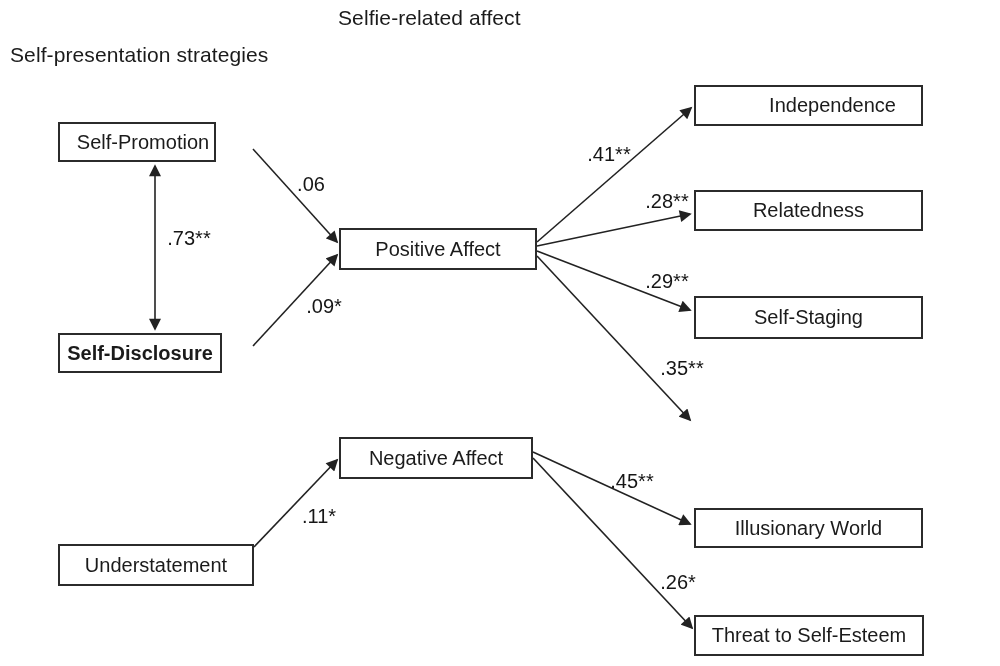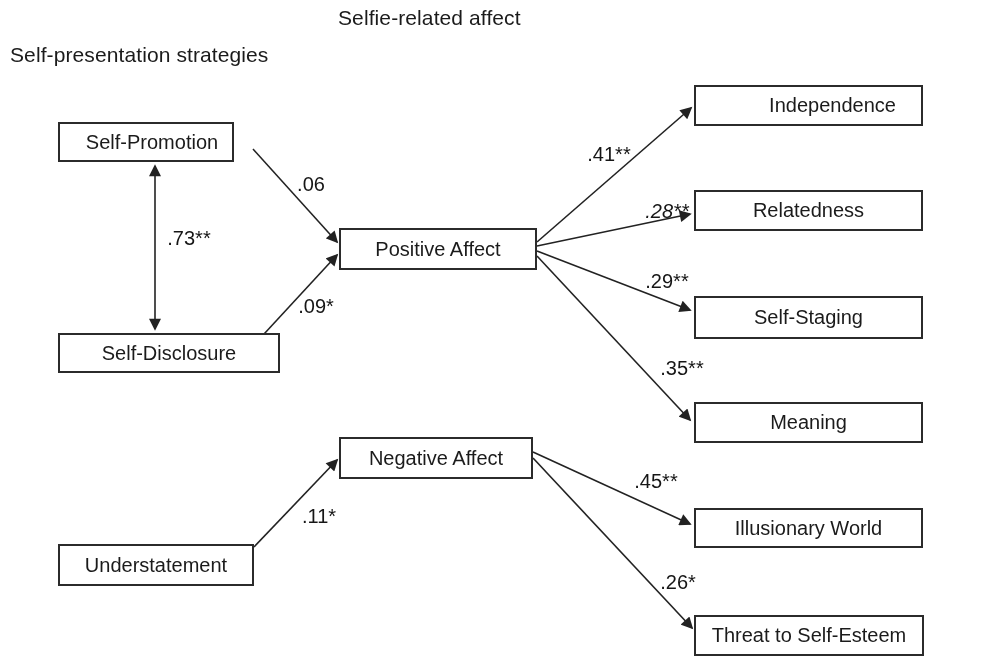--- a/index.html
+++ b/index.html
@@ -72,38 +72,37 @@
     <line x1="537" y1="251" x2="690" y2="310" marker-end="url(#arrow)"></line>
     <line x1="537" y1="256" x2="690" y2="420" marker-end="url(#arrow)"></line>
     <line x1="254" y1="547" x2="337" y2="460" marker-end="url(#arrow)"></line>
     <line x1="533" y1="452" x2="690" y2="524" marker-end="url(#arrow)"></line>
     <line x1="533" y1="458" x2="692" y2="628" marker-end="url(#arrow)"></line>
   </svg>
 
   <div class="col-header" style="left:10px; top:6px;margin-top:37px;">Self-presentation strategies</div>
   <div class="col-header" style="left:338px; top:6px;">Selfie-related affect</div>
 
-  <div class="node-box" style="left:58px; top:122px; width:176px; height:40px;padding-left:12px;">Self-Promotion</div>
-  <div class="node-box" style="left:58px; top:333px; width:222px; height:40px;">Self-Disclosure</div>
+  <div class="node-box" style="left:58px; top:122px; width:158px; height:40px;padding-left:12px;">Self-Promotion</div>
+  <div class="node-box" style="left:58px; top:333px; width:164px; height:40px;font-weight:bold;">Self-Disclosure</div>
   <div class="node-box" style="left:58px; top:544px; width:196px; height:42px;">Understatement</div>
 
   <div class="node-box" style="left:339px; top:228px; width:198px; height:42px;">Positive Affect</div>
   <div class="node-box" style="left:339px; top:437px; width:194px; height:42px;">Negative Affect</div>
 
   <div class="node-box" style="left:694px; top:85px; width:229px; height:41px;padding-left:48px;">Independence</div>
   <div class="node-box" style="left:694px; top:190px; width:229px; height:41px;">Relatedness</div>
   <div class="node-box" style="left:694px; top:296px; width:229px; height:43px;">Self-Staging</div>
-  <div class="node-box" style="left:694px; top:402px; width:229px; height:41px;">Meaning</div>
   <div class="node-box" style="left:694px; top:508px; width:229px; height:40px;">Illusionary World</div>
   <div class="node-box" style="left:694px; top:615px; width:230px; height:41px;">Threat to Self-Esteem</div>
 
   <div class="coef" style="left:311px; top:184px;">.06</div>
-  <div class="coef" style="left:316px; top:306px;text-align:right;">.09*</div>
+  <div class="coef" style="left:324px; top:306px;text-align:right;">.09*</div>
   <div class="coef" style="left:189px; top:238px;">.73**</div>
   <div class="coef" style="left:609px; top:154px;">.41**</div>
-  <div class="coef" style="left:667px; top:211px;font-style:italic;">.28**</div>
+  <div class="coef" style="left:667px; top:201px;">.28**</div>
   <div class="coef" style="left:667px; top:281px;">.29**</div>
   <div class="coef" style="left:682px; top:368px;">.35**</div>
   <div class="coef" style="left:319px; top:516px;">.11*</div>
-  <div class="coef" style="left:656px; top:481px;">.45**</div>
+  <div class="coef" style="left:632px; top:481px;">.45**</div>
   <div class="coef" style="left:678px; top:582px;">.26*</div>
 
 </div>
 
 </body></html>

